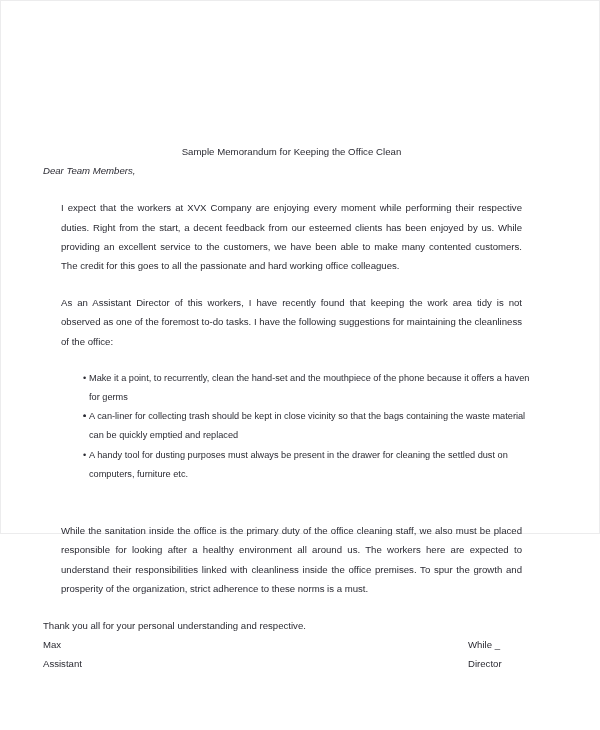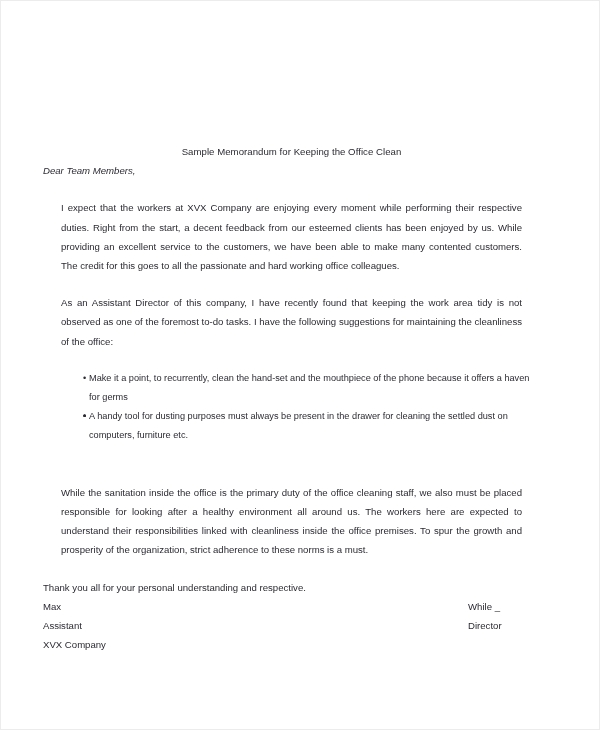--- a/index.html
+++ b/index.html
@@ -10,21 +10,21 @@
   body {
     width: 600px;
     height: 730px;
     font-family: "Liberation Sans", sans-serif;
     overflow: hidden;
   }
 
   #page {
     position: relative;
     width: 600px;
-    height: 730px;
+    height: 534px;
     background: #ffffff;
     box-sizing: border-box;
     border: 1px solid #ececed;
   }
 
   #doc-body {
     position: absolute;
     left: 42px;
     top: 141px;
     width: 497px;
@@ -103,32 +103,33 @@
 <div id="page">
 
   <div id="doc-body">
 
     <div class="doc-title">Sample Memorandum for Keeping the Office Clean</div>
 
     <div class="salutation">Dear Team Members,</div>
 
     <div class="para">I expect that the workers at XVX Company are enjoying every moment while performing their respective duties. Right from the start, a decent feedback from our esteemed clients has been enjoyed by us. While providing an excellent service to the customers, we have been able to make many contented customers.  The credit for this goes to all the passionate and hard working office colleagues.</div>
 
-    <div class="para">As an Assistant Director of this company, I have recently found that keeping the work area tidy is not observed as one of the foremost to-do tasks. I have the following suggestions for maintaining the cleanliness of the office:</div>
+    <div class="para">As an Assistant Director of this workers, I have recently found that keeping the work area tidy is not observed as one of the foremost to-do tasks. I have the following suggestions for maintaining the cleanliness of the office:</div>
 
     <ul class="bullet-list">
       <li class="bullet-item">
         <span class="bullet-mark">•</span>
         <span>Make it a point, to recurrently, clean the hand-set and the mouthpiece of the phone because it offers a haven for germs</span>
       </li>
       <li class="bullet-item">
         <span class="bullet-mark">•</span>
       </li>
       <li class="bullet-item">
         <span class="bullet-mark">•</span>
+        <span>A can-liner for collecting trash should be kept in close vicinity so that the bags containing the waste material can be quickly emptied and replaced</span>
       </li>
       <li class="bullet-item">
         <span class="bullet-mark">•</span>
         <span>A handy tool for dusting purposes must always be present in the drawer for cleaning the settled dust on computers, furniture etc.</span>
       </li>
     </ul>
 
     <div class="spacer-line">&nbsp;</div>
 
     <div class="para">While the sanitation inside the office is the primary duty of the office cleaning staff, we also must be placed responsible for looking after a healthy environment all around us. The workers here are expected to understand their responsibilities linked with cleanliness inside the office premises.  To spur the growth and prosperity of the organization, strict adherence to these norms is a must.</div>
@@ -139,16 +140,15 @@
     <div class="sig-row">
       <span class="sig-left">Max</span>
       <span class="sig-right">While _</span>
     </div>
 
     <div class="sig-row">
       <span class="sig-left">Assistant</span>
       <span class="sig-right">Director</span>
     </div>
 
-    <div class="closing-line">XVX Company</div>
 
   </div>
 </div>
 
 </body></html>

